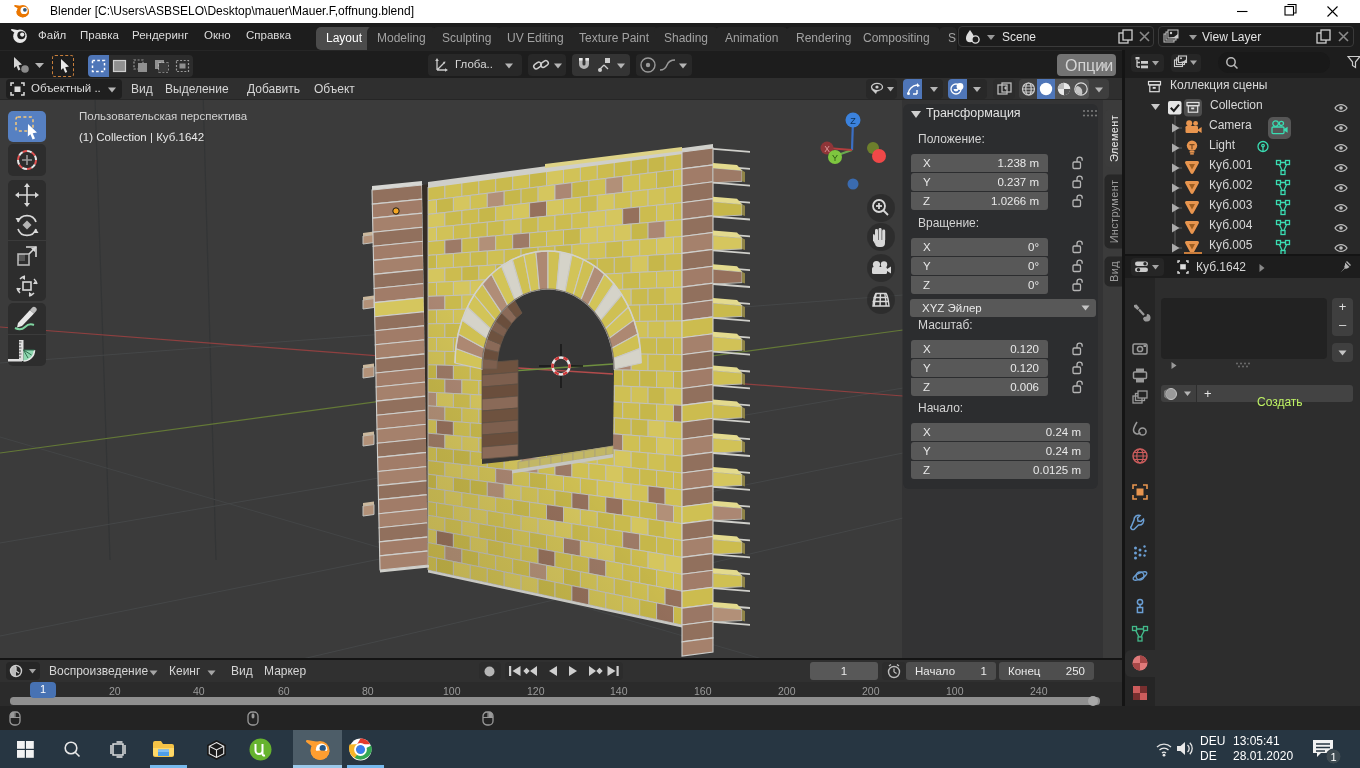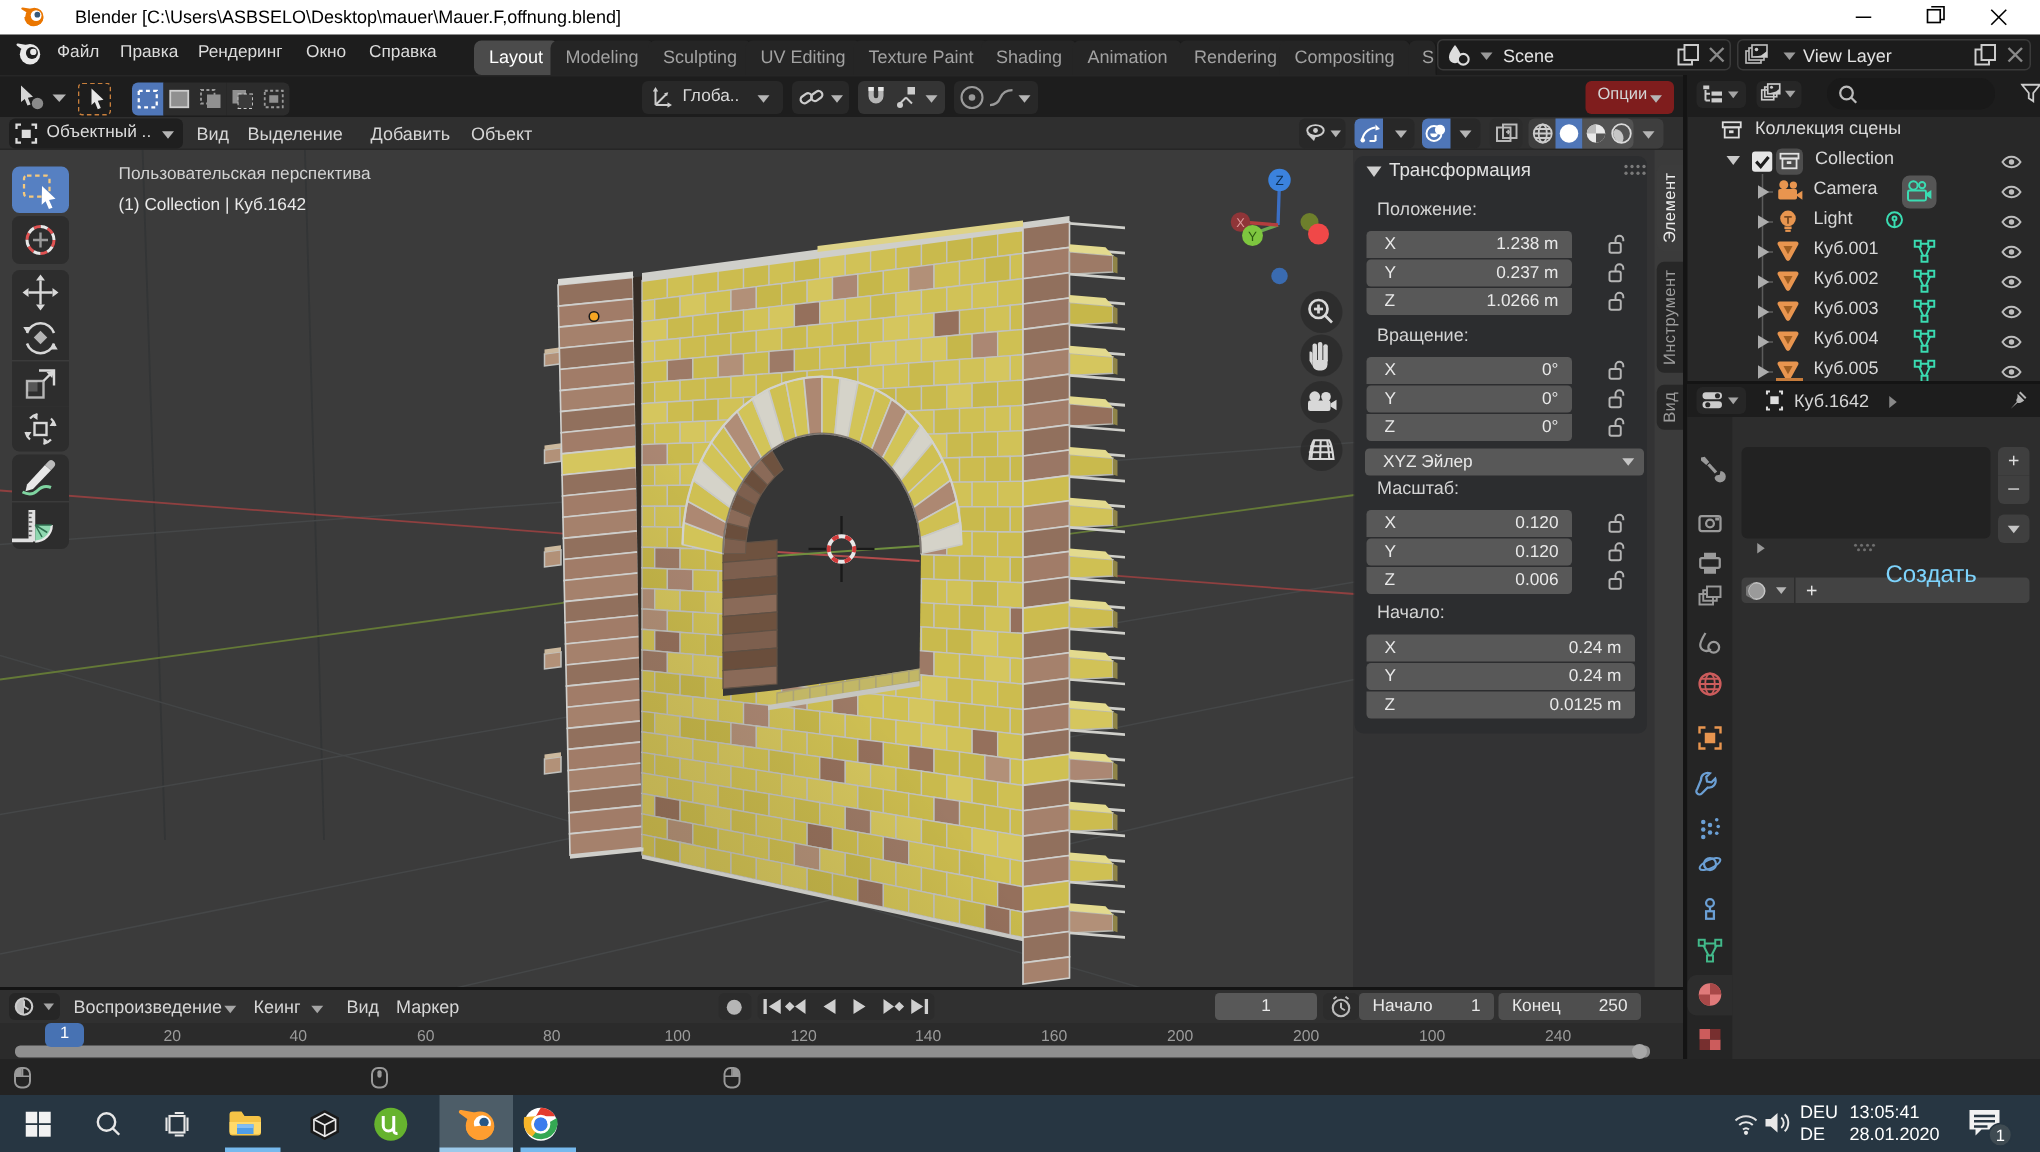--- a/index.html
+++ b/index.html
@@ -192,21 +192,21 @@
 <svg class="abs" style="left:639px;top:5px" width="18" height="18" viewBox="0 0 18 18">
 <circle cx="9" cy="9" r="7" fill="none" stroke="#9a9a9a" stroke-width="1.4"></circle>
         <circle cx="9" cy="9" r="2.2" fill="#9a9a9a"></circle>
 </svg>
 <svg class="abs" style="left:658px;top:5px" width="20" height="18" viewBox="0 0 20 18">
 <path d="M2,14 q5,0 7,-5 t8,-5" fill="none" stroke="#9a9a9a" stroke-width="1.5"></path>
 </svg>
 <svg class="abs" style="left:677px;top:11px" width="12" height="8" viewBox="0 0 12 8">
         <path d="M2,1.5 l8,0 l-4,5 z" fill="#b5b5b5"></path>
       </svg>
-<div class="abs" style="left:1057px;top:3px;width:59px;height:22px;background:#7f1d1d;border-radius:4px;color:#d4d4d4;font-size:11px;text-align:left;padding:3px 0 0 8px">Опции</div>
+<div class="abs" style="left:1057px;top:3px;width:59px;height:22px;background:#737373;border-radius:4px;color:#d4d4d4;font-size:16px;text-align:left;padding:3px 0 0 8px">Опции</div>
 <svg class="abs" style="left:1098px;top:11px" width="12" height="8" viewBox="0 0 12 8">
         <path d="M2,1.5 l8,0 l-4,5 z" fill="#b5b5b5"></path>
       </svg>
 </div>
 <div class="abs" id="vp">
   <svg class="abs" style="left:0;top:0" width="1122" height="580" viewBox="0 0 1122 580">
         <rect x="0" y="0" width="1122" height="580" fill="#3b3b3b"></rect>
 <line x1="95.0" y1="20.0" x2="110.0" y2="482.0" stroke="#333536" stroke-width="1.2" opacity="1.0"></line>
 <line x1="203.0" y1="12.0" x2="216.0" y2="482.0" stroke="#333536" stroke-width="1.2" opacity="1.0"></line>
 <line x1="0.0" y1="359.0" x2="903.0" y2="622.0" stroke="#434546" stroke-width="1" opacity="1.0"></line>
@@ -1487,21 +1487,21 @@
       </svg>
 <div class="abs" style="left:36px;top:129px;width:35px;height:17px;background:#3f3f3f;border-radius:3px 0 0 3px"></div>
 <svg class="abs" style="left:39px;top:131px" width="30" height="14" viewBox="0 0 30 14">
 <circle cx="7" cy="7" r="5.5" fill="#9a9a9a"></circle>
         <circle cx="7" cy="7" r="5.5" fill="none" stroke="#c5c5c5" stroke-width="1"></circle>
         <path d="M7,1.5 a5.5,5.5 0 0 0 0,11 a8,5.5 0 0 1 0,-11" fill="#777"></path>
 <path d="M20,4.5 l7,0 l-3.5,4.5 z" fill="#b5b5b5"></path>
 </svg>
 <div class="abs" style="left:72px;top:129px;width:156px;height:17px;background:#434343;border-radius:0 3px 3px 0"></div>
 <span class="abs" style="left:79px;top:130px;color:#e5e5e5;font-size:13px">+</span>
-<span class="abs" style="left:132px;top:119px;color:#7dd3fc;font-size:16px">Создать</span>
+<span class="abs" style="left:132px;top:139px;color:#bef264;font-size:12px">Создать</span>
 </div>
 <div class="abs" id="timeline">
       <div class="abs" style="left:6px;top:2px;width:34px;height:18px;background:#262626;border-radius:4px"></div>
 <svg class="abs" style="left:9px;top:4px" width="30" height="14" viewBox="0 0 30 14">
 <circle cx="7" cy="7" r="5.5" fill="none" stroke="#ccc" stroke-width="1.4"></circle>
 <path d="M7,7 L7,3 M7,7 L10,9" stroke="#ccc" stroke-width="1.3"></path>
 <path d="M7,1.5 a5.5,5.5 0 0 0 0,11 z" fill="#ccc" opacity="0.9"></path>
 <path d="M20,5 l7,0 l-3.5,4.5 z" fill="#a5a5a5"></path>
 </svg>
 <span class="tlmenu" style="left:49px">Воспроизведение</span>

